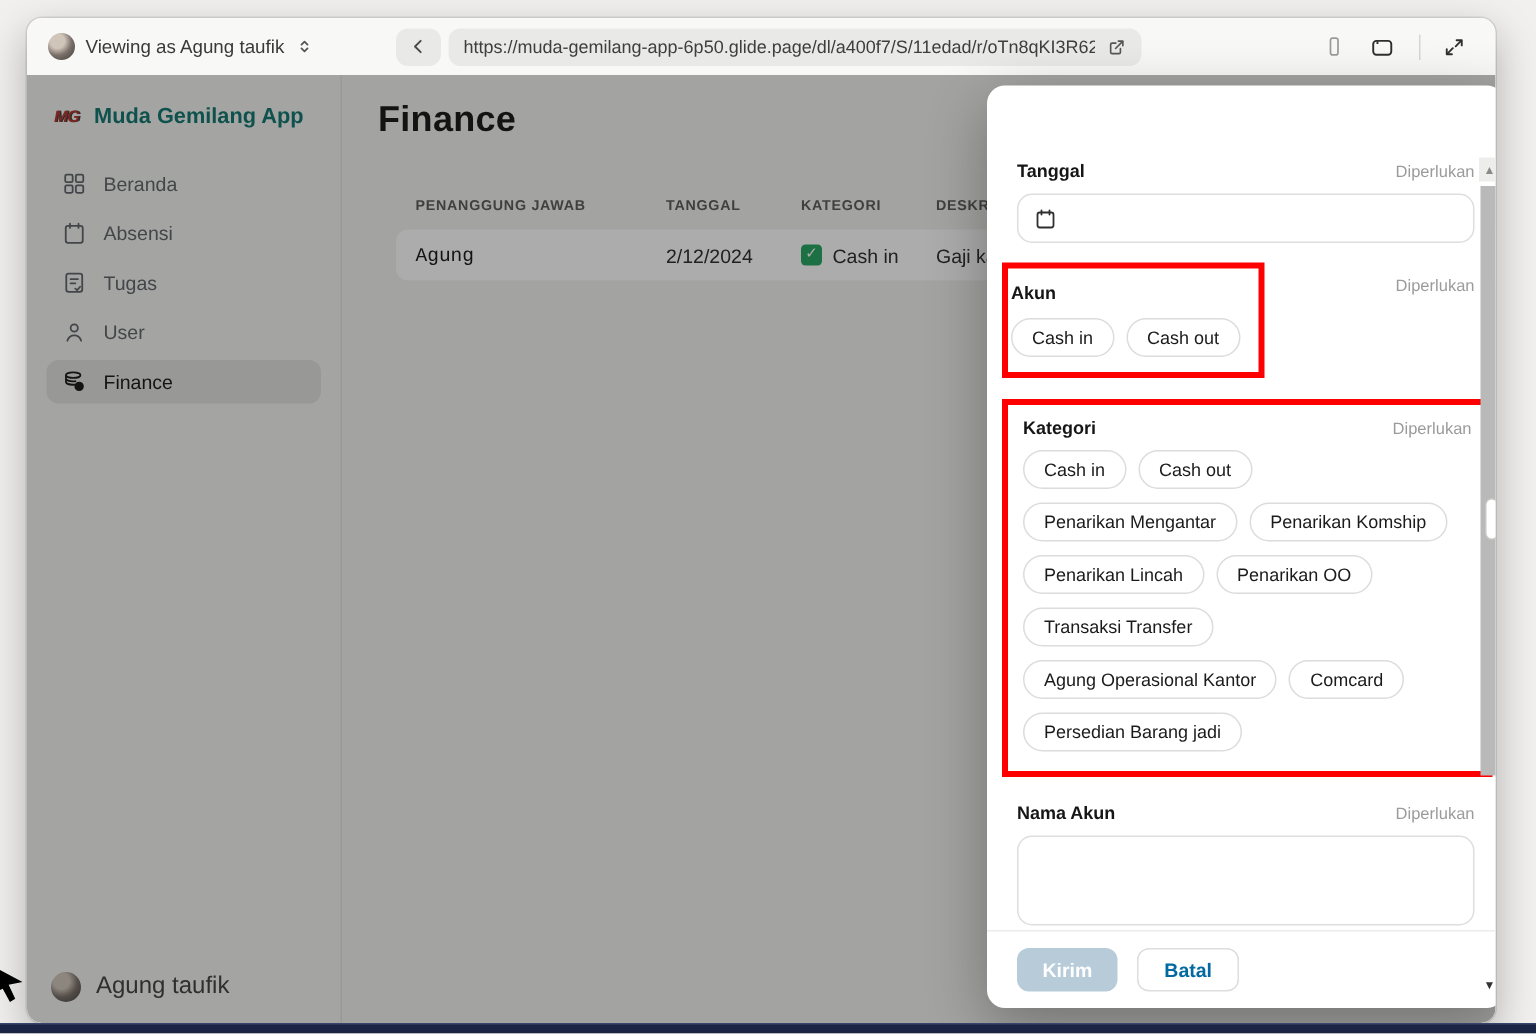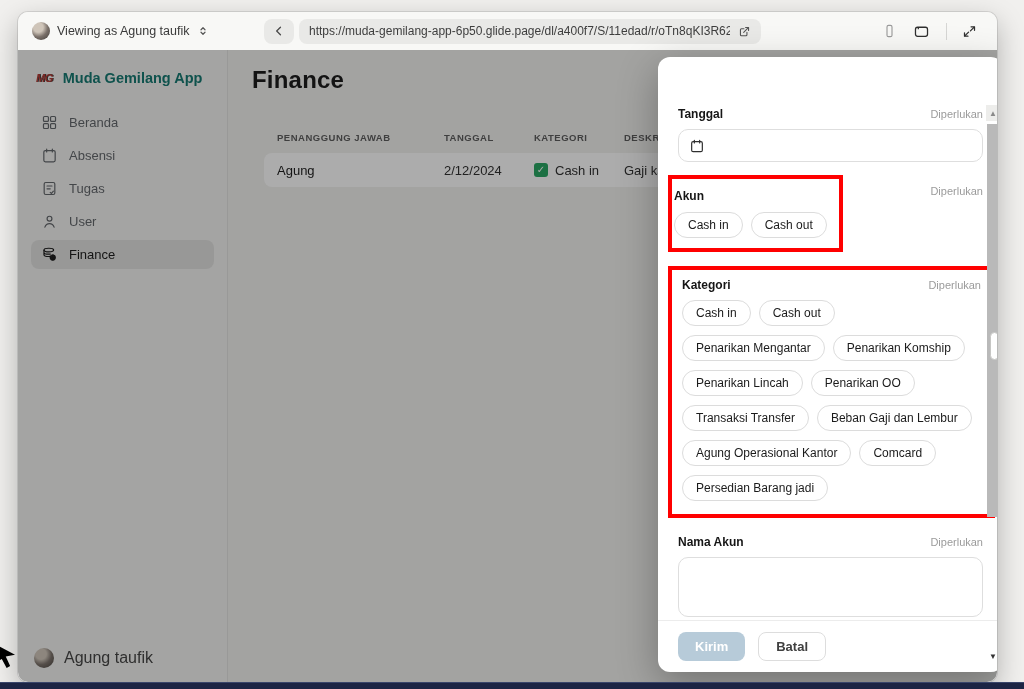--- a/index.html
+++ b/index.html
@@ -44,21 +44,21 @@
   .sidebar-footer { position:absolute; left:16px; bottom:14px; display:flex; align-items:center; gap:10px; }
   .sidebar-footer .avatar { width:20px; height:20px; }
   .footer-name { font-size:16px; color:#3f3f3f; }
 
   .content { position:absolute; left:210px; top:0; right:0; bottom:0; background:#f1f1ef; padding:16px 0 0 24px; }
   .page-title { font-size:24px; font-weight:700; color:#141414; letter-spacing:.2px; }
   .thead { display:grid; grid-template-columns:167px 90px 90px 1fr; margin:38px 0 0 25px; }
   .thead span { font-size:9.5px; font-weight:700; letter-spacing:.5px; color:#585858; }
   .trow { display:grid; grid-template-columns:167px 90px 90px 1fr; align-items:center; height:34px;
     margin:10px 0 0 12px; padding-left:13px; background:#ffffff; border-radius:8px 0 0 8px; font-size:13px; color:#2a2a2a; }
-  .cell-strong { font-weight:500; color:#161616; }
+  .cell-strong { font-weight:500; color:#161616;font-family:Liberation Mono, monospace; }
   .cell-kategori { display:flex; align-items:center; gap:7px; }
   .checkbox { width:14px; height:14px; border-radius:3px; background:var(--green,#22a45f); color:#fff;
     display:flex; align-items:center; justify-content:center; font-size:10px; line-height:1; flex:none; }
 
   .dim { position:absolute; inset:0; background:rgba(18,18,18,.35); z-index:10; }
 
   
   .modal { position:absolute; left:640px; top:7px; width:345px; height:615px; background:#fff; border-radius:12px;
     box-shadow:0 12px 40px rgba(0,0,0,.30); z-index:20; }
   .modal-header { position:relative; height:44px; display:flex; align-items:center; justify-content:center; }
@@ -80,21 +80,21 @@
   .akun-required { padding-top:10px; }
   .kategori-box { margin:14px -12px 0 -10px; padding:8px 10px 13px 10px; }
   .nama-block { margin-top:17px; }
   .textarea { margin-top:8px; width:100%; height:60px; border:1px solid #dedede; border-radius:10px; resize:none;
     font-family:"Liberation Sans", sans-serif; font-size:13px; padding:8px 10px; outline:none; background:#fff; }
   .modal-footer { position:absolute; left:0; right:0; bottom:0; height:52px; border-top:1px solid #ececec;
     display:flex; align-items:center; gap:13px; padding:8px 20px; }
   .btn { height:29px; padding:0 17px; border-radius:8px; font-size:13px; font-weight:700; cursor:pointer;
     font-family:"Liberation Sans", sans-serif; display:flex; align-items:center; }
   .btn-kirim { background:var(--kirim,#b7cbd9); color:#ffffff; border:none; }
-  .btn-batal { background:#fff; color:#404040; border:1px solid #ddd;text-align:center; }
+  .btn-batal { background:#fff; color:#0369a1; border:1px solid #ddd;text-align:center; }
 
   .modal-scrollbar { position:absolute; right:3px; top:48px; bottom:8px; width:14px; z-index:25; }
   .sb-up { position:absolute; top:0; left:0; right:0; height:16px; background:#ededeb; display:flex;
     align-items:center; justify-content:center; color:#8a8a8a; font-size:8px; }
   .sb-thumb { position:absolute; top:19px; left:1px; width:12px; height:393px; background:#b9b9b9; }
   .sb-down { position:absolute; bottom:0; left:0; right:0; height:16px; display:flex; align-items:center;
     justify-content:center; color:#333; font-size:8px; }
 
   .window-scroll-pill { position:absolute; right:-2px; top:320px; width:9px; height:28px; background:#fff;
     border:1px solid #c6c6c4; border-radius:5px; z-index:30; }
@@ -274,21 +274,20 @@
               <span class="required">Diperlukan</span>
             </div>
             <div class="chips">
                 <button class="chip">Cash in</button>
                 <button class="chip">Cash out</button>
                 <button class="chip">Penarikan Mengantar</button>
                 <button class="chip">Penarikan Komship</button>
                 <button class="chip">Penarikan Lincah</button>
                 <button class="chip">Penarikan OO</button>
                 <button class="chip">Transaksi Transfer</button>
-                <button class="chip">Beban Gaji dan Lembur</button>
                 <button class="chip">Agung Operasional Kantor</button>
                 <button class="chip">Comcard</button>
                 <button class="chip">Persedian Barang jadi</button>
               </div>
           </div>
 
           <div class="nama-block">
             <div class="label-row">
               <span class="field-label">Nama Akun</span>
               <span class="required">Diperlukan</span>

